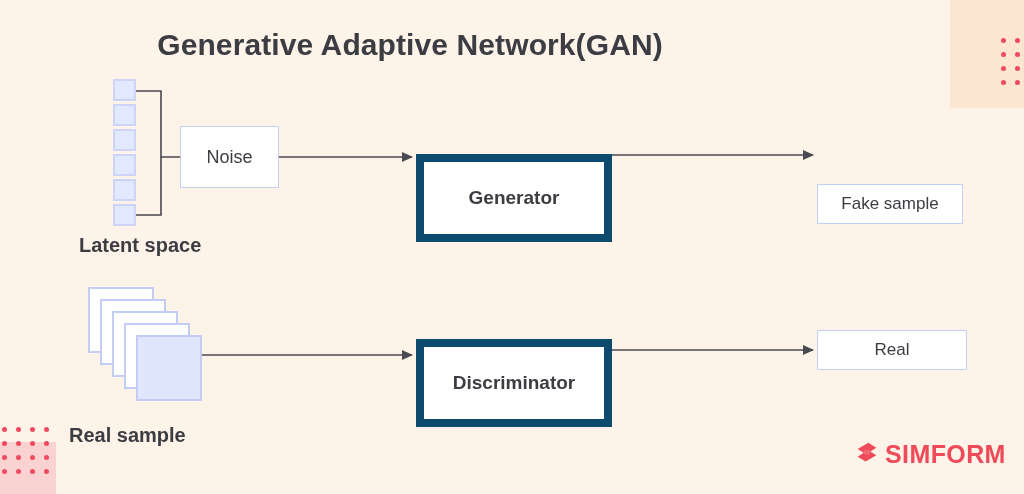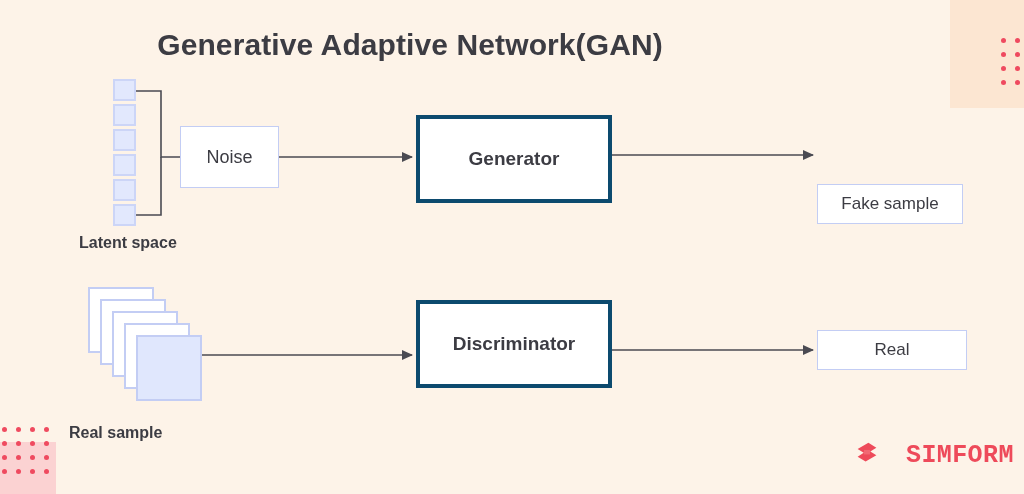--- a/index.html
+++ b/index.html
@@ -81,21 +81,22 @@
     align-items: center;
     justify-content: center;
     background: #ffffff;
     color: #3c3c43;
     text-align: right;
   }
   .node.blue-border {
     border: 1.5px solid #c3cdf4;
   }
   .node.peach-border {
-    border: 4px solid #0c4a6e;
+    border: 8px solid #0c4a6e;
+    margin-top: 39px;
   }
   .node.bold {
     font-weight: bold;
   }
 
   #noise-box {
     left: 180px; top: 126px;
     width: 99px; height: 62px;
     font-size: 18px;
   }
@@ -154,21 +155,21 @@
     border: 2px solid #c3cdf4;
     background: #ffffff;
   }
   #real-sample-stack .card.front {
     background: #e0e7fd;
   }
 
   
   .caption {
     position: absolute;
-    font-size: 16px;
+    font-size: 20px;
     font-weight: bold;
     color: #3c3c43;
     white-space: nowrap;
     text-align: center;
   }
   #latent-caption { left: 79px; top: 234px; }
   #real-caption   { left: 69px; top: 424px; }
 
   
   #connectors {
@@ -179,23 +180,22 @@
     height: 494px;
     pointer-events: none;
   }
 
   
   #logo {
     position: absolute;
     left: 852px;
     top: 440px;
     display: flex;
-    align-items: center;
-    gap: 24px;
-    font-family: Liberation Mono, monospace;
+    align-items: flex-start;
+    gap: 3px;
   }
   #logo .logo-text {
     font-size: 25px;
     font-weight: bold;
     color: #ee4a5a;
     letter-spacing: 0.4px;
   }
 </style>
 </head>
 <body>

